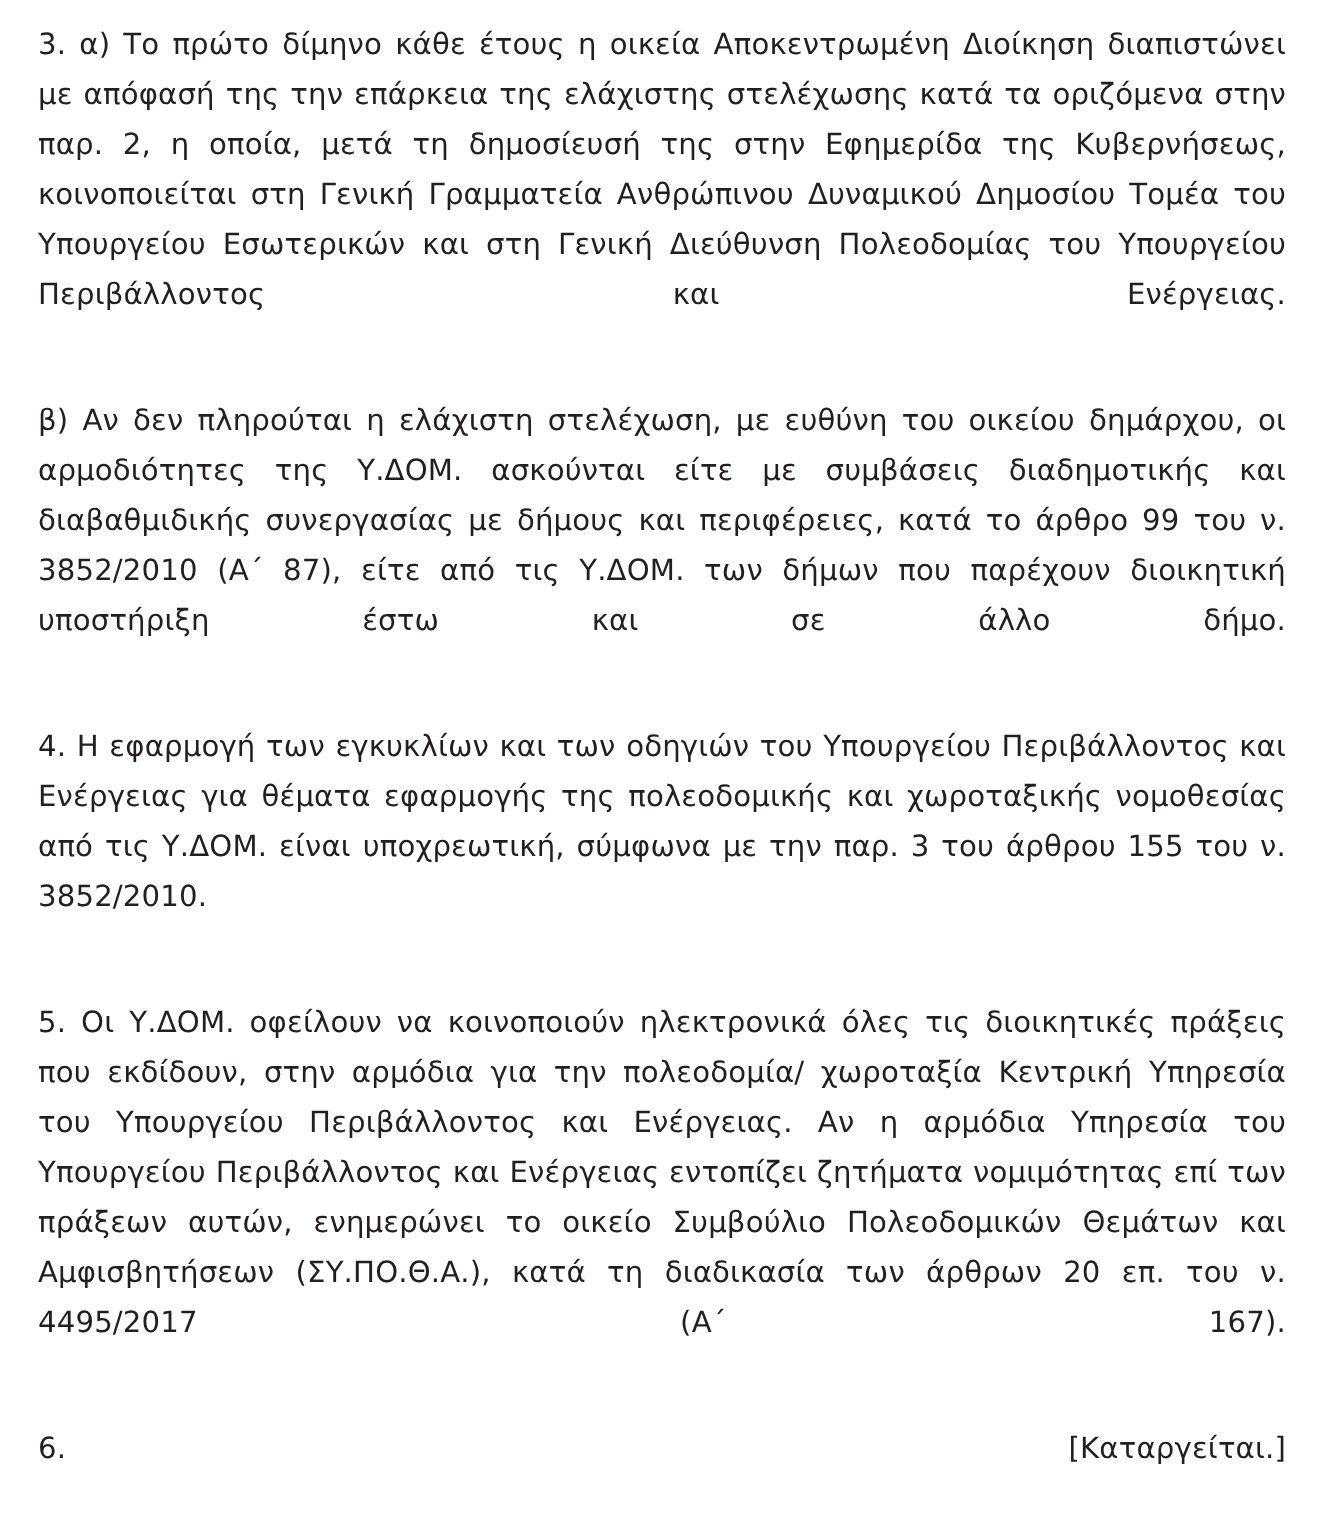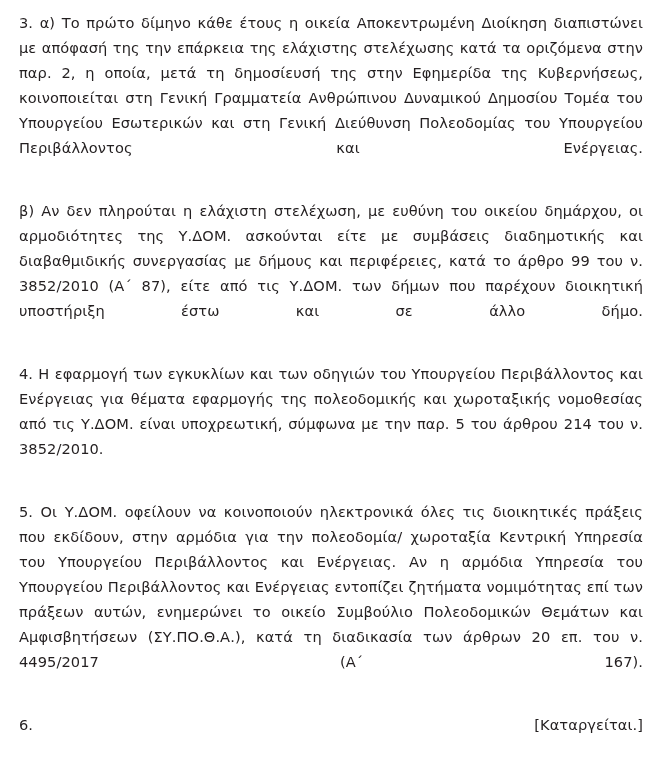--- a/index.html
+++ b/index.html
@@ -50,20 +50,20 @@
 </head>
 <body>
 
 <div class="page">
   <div class="doc-body">
 
     <p class="para">3. α) Το πρώτο δίμηνο κάθε έτους η οικεία Αποκεντρωμένη Διοίκηση διαπιστώνει με απόφασή της την επάρκεια της ελάχιστης στελέχωσης κατά τα οριζόμενα στην παρ. 2, η οποία, μετά τη δημοσίευσή της στην Εφημερίδα της Κυβερνήσεως, κοινοποιείται στη Γενική Γραμματεία Ανθρώπινου Δυναμικού Δημοσίου Τομέα του Υπουργείου Εσωτερικών και στη Γενική Διεύθυνση Πολεοδομίας του Υπουργείου Περιβάλλοντος και Ενέργειας.</p>
 
     <p class="para">β) Αν δεν πληρούται η ελάχιστη στελέχωση, με ευθύνη του οικείου δημάρχου, οι αρμοδιότητες της Υ.ΔΟΜ. ασκούνται είτε με συμβάσεις διαδημοτικής και διαβαθμιδικής συνεργασίας με δήμους και περιφέρειες, κατά το άρθρο 99 του ν. 3852/2010 (Α΄ 87), είτε από τις Υ.ΔΟΜ. των δήμων που παρέχουν διοικητική υποστήριξη έστω και σε άλλο δήμο.</p>
 
-    <p class="para">4. Η εφαρμογή των εγκυκλίων και των οδηγιών του Υπουργείου Περιβάλλοντος και Ενέργειας για θέματα εφαρμογής της πολεοδομικής και χωροταξικής νομοθεσίας από τις Υ.ΔΟΜ. είναι υποχρεωτική, σύμφωνα με την παρ. 5 του άρθρου 214 του ν. 3852/2010.</p>
+    <p class="para">4. Η εφαρμογή των εγκυκλίων και των οδηγιών του Υπουργείου Περιβάλλοντος και Ενέργειας για θέματα εφαρμογής της πολεοδομικής και χωροταξικής νομοθεσίας από τις Υ.ΔΟΜ. είναι υποχρεωτική, σύμφωνα με την παρ. 3 του άρθρου 155 του ν. 3852/2010.</p>
 
     <p class="para">5. Οι Υ.ΔΟΜ. οφείλουν να κοινοποιούν ηλεκτρονικά όλες τις διοικητικές πράξεις που εκδίδουν, στην αρμόδια για την πολεοδομία/ χωροταξία Κεντρική Υπηρεσία του Υπουργείου Περιβάλλοντος και Ενέργειας. Αν η αρμόδια Υπηρεσία του Υπουργείου Περιβάλλοντος και Ενέργειας εντοπίζει ζητήματα νομιμότητας επί των πράξεων αυτών, ενημερώνει το οικείο Συμβούλιο Πολεοδομικών Θεμάτων και Αμφισβητήσεων (ΣΥ.ΠΟ.Θ.Α.), κατά τη διαδικασία των άρθρων 20 επ. του ν. 4495/2017 (Α΄ 167).</p>
 
     <p class="para">6. [Καταργείται.]</p>
 
   </div>
 </div>
 
 </body></html>

